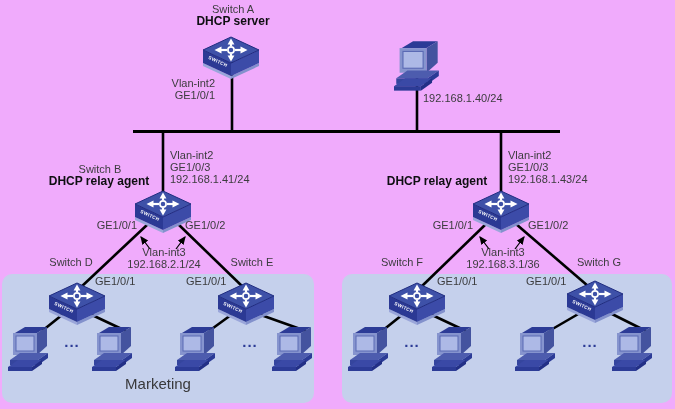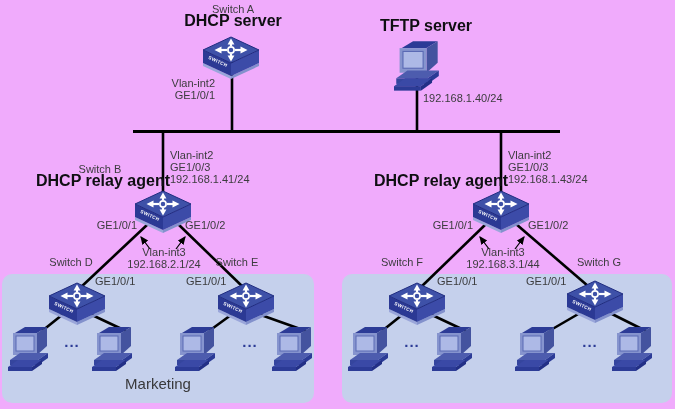--- a/index.html
+++ b/index.html
@@ -3,21 +3,21 @@
 <meta charset="utf-8">
 <style>
   html,body{margin:0;padding:0;background:#fff;}
   .stage{position:relative;width:675px;height:409px;background:#f0abfc;
          font-family:"Liberation Sans",sans-serif;overflow:hidden;}
   .layer{position:absolute;left:0;top:0;}
   .lbl{position:absolute;font-size:11px;line-height:12px;color:#3c3c3e;white-space:nowrap;}
   .lbl div{white-space:nowrap;}
   .c{text-align:center;}
   .r{text-align:right;}
-  .b{font-weight:bold;color:#0f0f12;font-size:16px;}
+  .b{font-weight:bold;color:#0f0f12;font-size:12px;}
   .region-lbl{font-size:15px;color:#39393b;}
   .dots{font-size:15px;font-weight:bold;color:#2c3b96;letter-spacing:1px;}
 </style>
 </head>
 <body>
 
 <div class="stage">
 
   <svg class="layer" width="675" height="409" viewBox="0 0 675 409">
     <defs>
@@ -109,21 +109,20 @@
     <use href="#pc" x="612" y="324"></use>
   </svg>
 
   <div class="lbl c" style="left:173px;top:3px;width:120px">Switch A</div>
   <div class="lbl c b" style="left:171px;top:15px;width:124px">DHCP server</div>
   <div class="lbl r" style="left:95px;top:77px;width:120px">
     <div>Vlan-int2</div>
     <div>GE1/0/1</div>
   </div>
 
-  <div class="lbl c b" style="left:364px;top:20px;width:124px">TFTP server</div>
   <div class="lbl" style="left:423px;top:92px;width:110px">192.168.1.40/24</div>
 
   <div class="lbl c" style="left:40px;top:163px;width:120px">Switch B</div>
   <div class="lbl c b" style="left:36px;top:175px;width:126px">DHCP relay agent</div>
   <div class="lbl" style="left:170px;top:149px;width:110px">
     <div>Vlan-int2</div>
     <div>GE1/0/3</div>
     <div>192.168.1.41/24</div>
   </div>
   <div class="lbl r" style="left:57px;top:219px;width:80px">GE1/0/1</div>
@@ -133,25 +132,25 @@
 
   <div class="lbl c b" style="left:374px;top:175px;width:126px">DHCP relay agent</div>
   <div class="lbl" style="left:508px;top:149px;width:110px">
     <div>Vlan-int2</div>
     <div>GE1/0/3</div>
     <div>192.168.1.43/24</div>
   </div>
   <div class="lbl r" style="left:395px;top:219px;width:78px">GE1/0/1</div>
   <div class="lbl" style="left:528px;top:219px;width:80px">GE1/0/2</div>
   <div class="lbl c" style="left:463px;top:246px;width:80px">Vlan-int3</div>
-  <div class="lbl c" style="left:461px;top:258px;width:84px">192.168.3.1/44</div>
+  <div class="lbl c" style="left:461px;top:258px;width:84px">192.168.3.1/36</div>
 
   <div class="lbl c" style="left:40px;top:256px;width:62px">Switch D</div>
   <div class="lbl" style="left:95px;top:275px;width:60px">GE1/0/1</div>
-  <div class="lbl c" style="left:206px;top:256px;width:62px">Switch E</div>
+  <div class="lbl c" style="left:221px;top:256px;width:62px">Switch E</div>
   <div class="lbl" style="left:186px;top:275px;width:60px">GE1/0/1</div>
   <div class="lbl c" style="left:371px;top:256px;width:62px">Switch F</div>
   <div class="lbl" style="left:437px;top:275px;width:60px">GE1/0/1</div>
   <div class="lbl c" style="left:568px;top:256px;width:62px">Switch G</div>
   <div class="lbl" style="left:526px;top:275px;width:60px">GE1/0/1</div>
 
   <div class="lbl c region-lbl" style="left:58px;top:378px;width:200px">Marketing</div>
 
   <div class="lbl c dots" style="left:57px;top:336px;width:30px">...</div>
   <div class="lbl c dots" style="left:235px;top:336px;width:30px">...</div>

